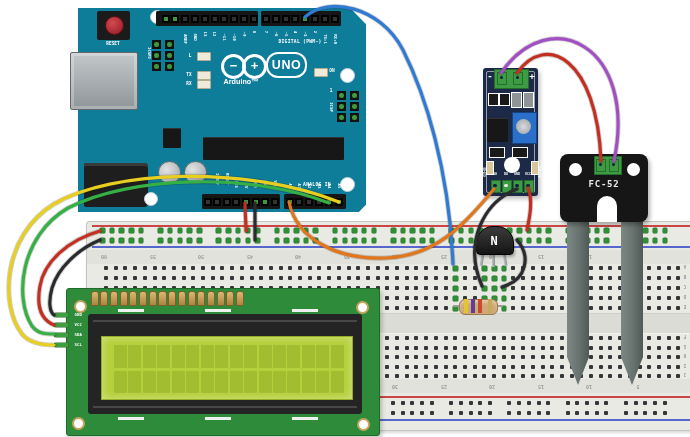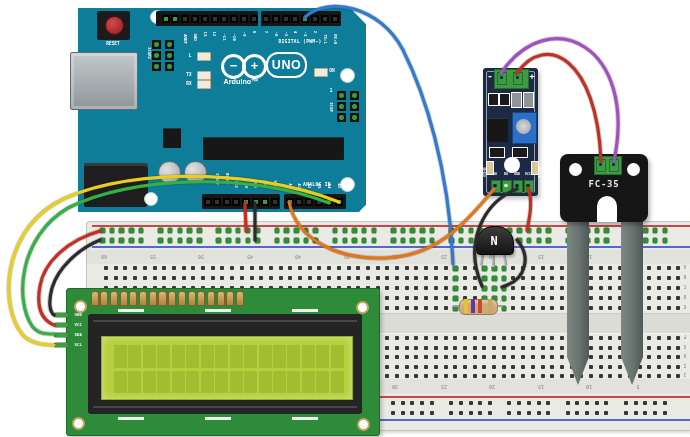--- a/index.html
+++ b/index.html
@@ -1228,21 +1228,21 @@
     <div class="probe-notch"></div>
     <div class="probe-holec" style="left:569px;top:163px"></div>
     <div class="probe-holec" style="left:627px;top:163px"></div>
     <div class="greenblock" style="left:594px;top:156px;width:26px;height:17px"></div>
     <div class="sens-pin" style="left:596px;top:159px">
         <i></i>
       </div>
     <div class="sens-pin" style="left:609px;top:159px">
         <i></i>
       </div>
-    <span class="tx" style="left:604px;top:184px;font-size:9px;transform:translate(-50%,-50%);letter-spacing:.8px;color:#e9e9e9">FC-35</span>
+    <span class="tx" style="left:604px;top:184px;font-size:9px;transform:translate(-50%,-50%);letter-spacing:.8px;color:#e9e9e9">FC-52</span>
 
     <div class="sens-pcb"></div>
     <div class="sens-outline"></div>
     <span class="tx" style="left:490px;top:76px;font-size:9px;transform:translate(-50%,-50%)">-</span>
     <span class="tx" style="left:532px;top:76px;font-size:9px;transform:translate(-50%,-50%)">+</span>
     <div class="greenblock" style="left:494px;top:69px;width:33px;height:18px"></div>
     <div class="sens-pin" style="left:497px;top:72px">
         <i></i>
       </div>
     <div class="sens-pin" style="left:513px;top:72px">

